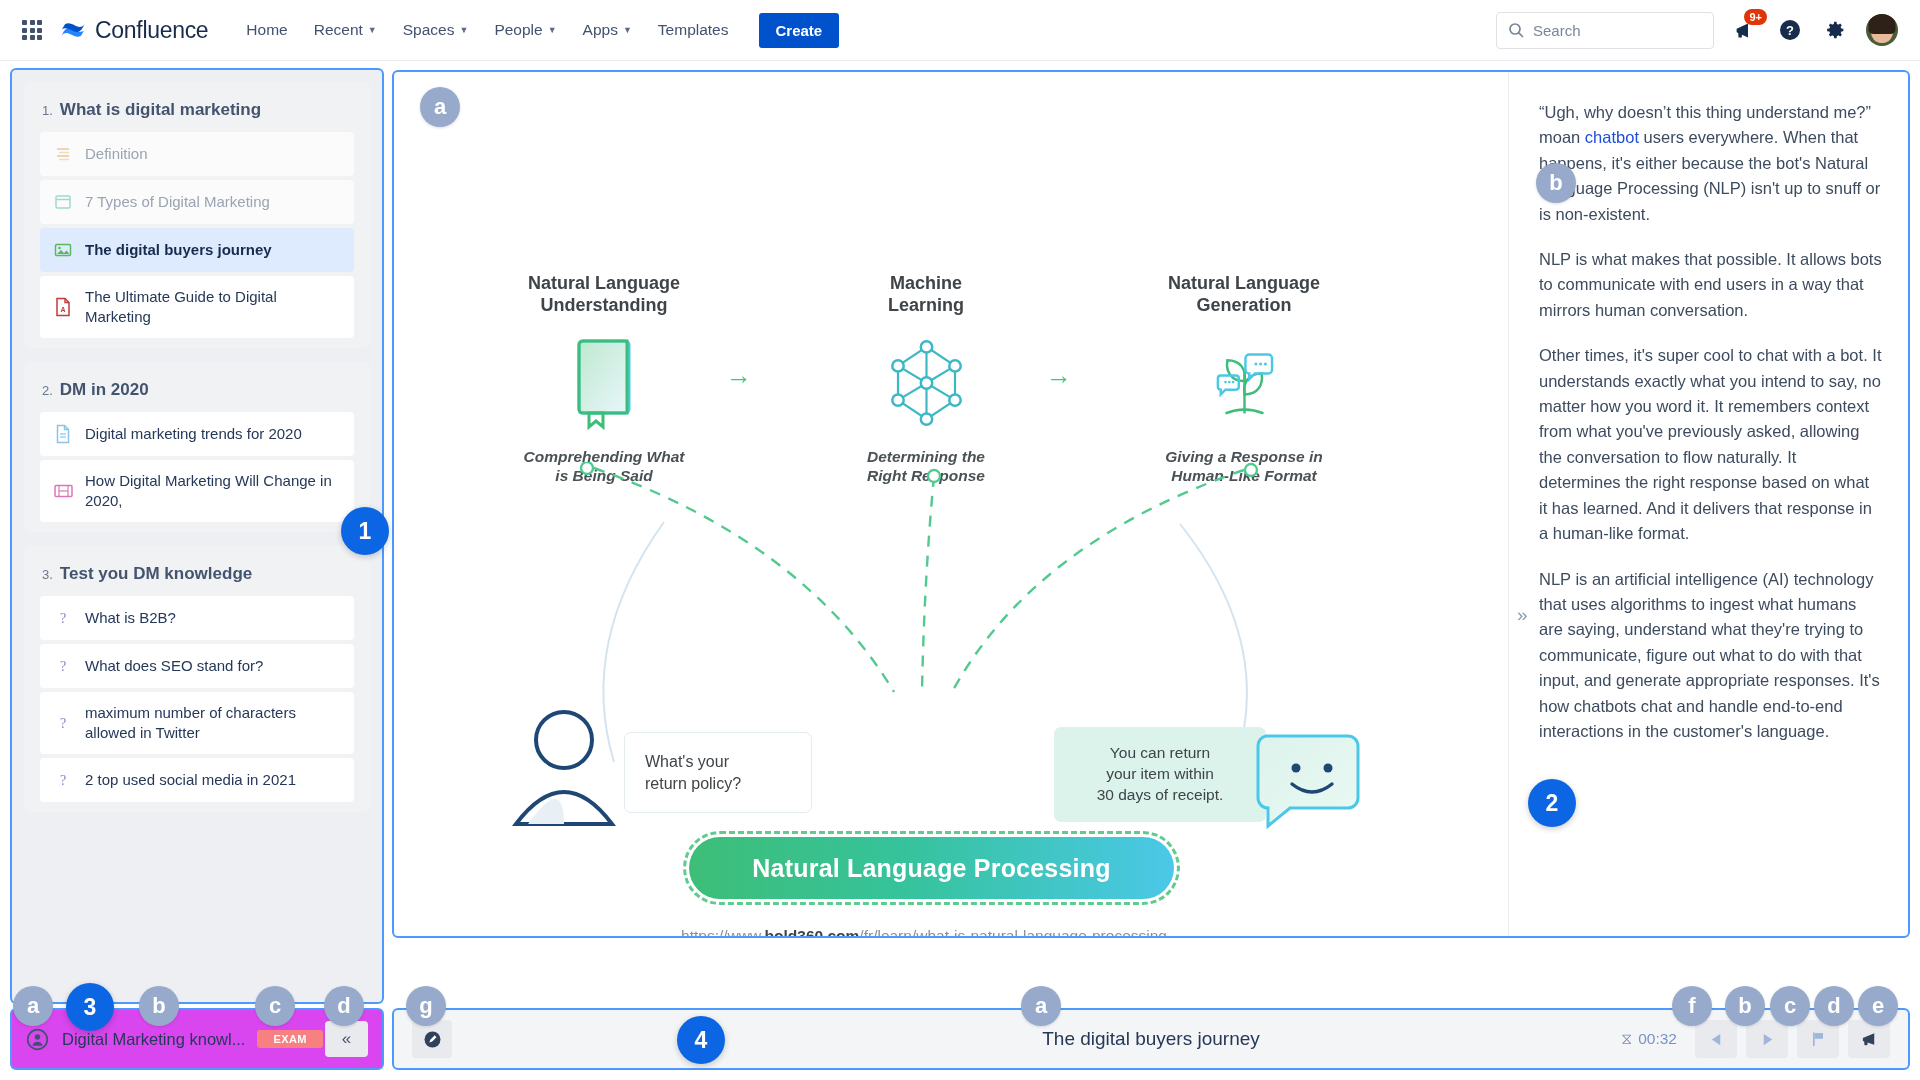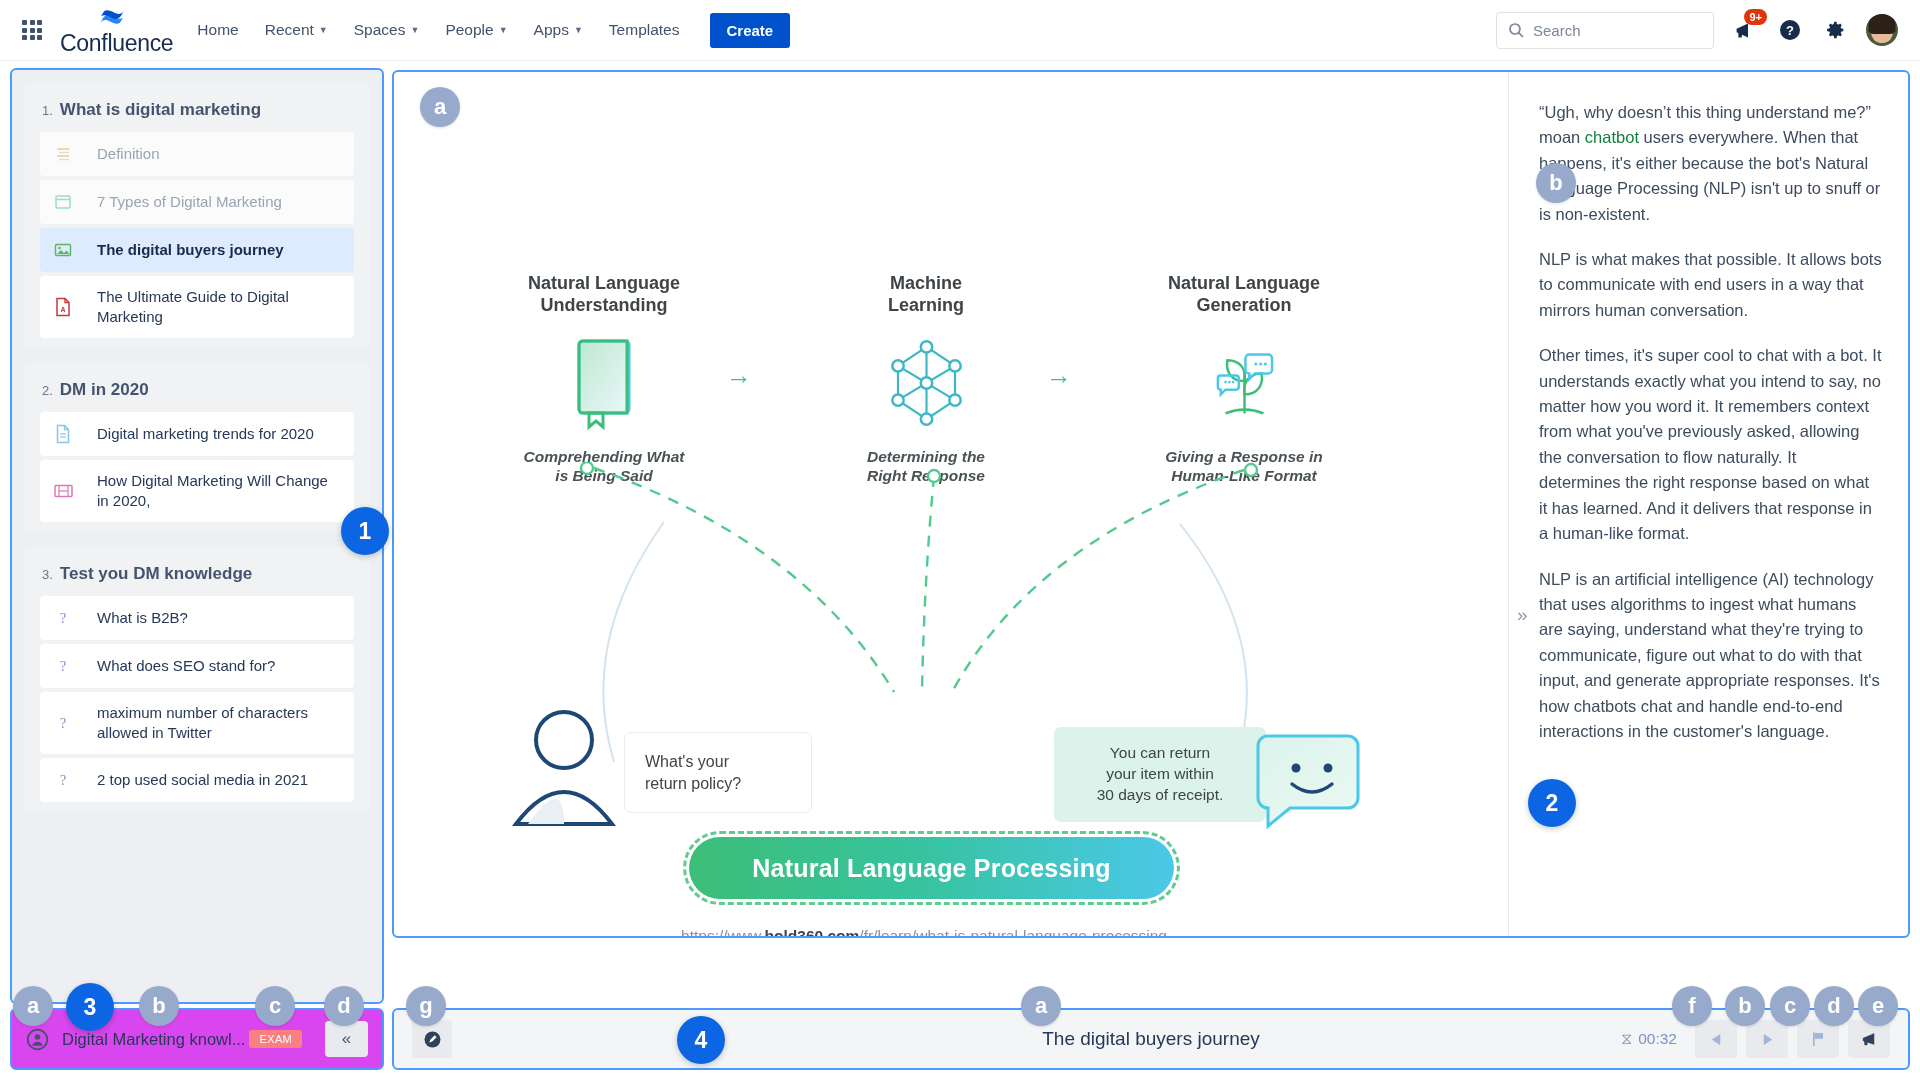--- a/index.html
+++ b/index.html
@@ -13,21 +13,21 @@
   
   .topnav {
     position: absolute; top: 0; left: 0; width: 1920px; height: 61px;
     background: #fff; border-bottom: 1px solid #e8eaed;
     display: flex; align-items: center; padding: 0 22px;
   }
   .grid-icon { width: 20px; height: 20px; display: grid;
     grid-template-columns: repeat(3,1fr); grid-template-rows: repeat(3,1fr);
     gap: 2.5px; margin-right: 18px; cursor: pointer; }
   .grid-icon i { background: #42526E; border-radius: 1px; display: block; }
-  .brand { display: flex; align-items: center; margin-right: 24px; cursor: pointer; flex-direction: column; }
+  .brand { display: flex; align-items: center; margin-right: 38px; cursor: pointer; }
   .brand-mark { width: 26px; height: 26px; margin-right: 9px; }
   .brand-name { font-size: 23px; color: #172B4D; letter-spacing: -0.3px; }
   .navlink {
     font-size: 15.5px; color: #42526E; margin-right: 26px;
     display: flex; align-items: center; cursor: pointer; white-space: nowrap;
   }
   .navlink .caret { margin-left: 5px; font-size: 9px; opacity: .85; }
   .create-btn {
     background: #0052CC; color: #fff; font-size: 15px; font-weight: bold;
     border: none; border-radius: 3px; padding: 9px 17px; cursor: pointer;
@@ -60,21 +60,21 @@
     position: absolute; left: 10px; top: 68px; width: 374px; height: 936px;
     border: 2px solid #4C9AFF; border-radius: 6px; background: #EDEFF2;
     padding: 12px; overflow: hidden;
   }
   .sb-section { background: #F1F2F4; border-radius: 6px; margin-bottom: 14px;
     padding: 0 0 6px 0; }
   .sb-head { display: flex; align-items: baseline; padding: 18px 18px 12px 18px; }
   .sb-num { font-size: 13px; color: #6B778C; margin-right: 7px; }
   .sb-title { font-size: 17px; font-weight: bold; color: #44546F; }
   .sb-item {
-    display: flex; align-items: center; gap: 23px; background: #fff;
+    display: flex; align-items: center; gap: 11px; background: #fff;
     margin: 0 16px 4px 16px; border-radius: 4px; padding: 11px 12px;
     cursor: pointer; min-height: 43px;
   }
   .sb-item.dim { background: #FBFBFC; }
   .sb-item.dim .sb-label { color: #9AA4B2; }
   .sb-item.active { background: #DEEBFF; }
   .sb-item.active .sb-label { font-weight: bold; color: #172B4D; }
   .sb-label { font-size: 15px; color: #253858; line-height: 1.33; }
   .sb-ico { width: 22px; height: 22px; flex: none; display:flex; align-items:center; justify-content:center; }
 
@@ -83,21 +83,21 @@
     position: absolute; left: 392px; top: 70px; width: 1518px; height: 868px;
     border: 2px solid #4C9AFF; border-radius: 6px; background: #fff; overflow: hidden;
     display: flex;
   }
   .slide-area { position: relative; flex: 1 1 auto; }
   .text-panel {
     width: 400px; flex: none; border-left: 1px solid #EBECF0;
     padding: 28px 26px 0 30px; position: relative;
   }
   .text-panel p { font-size: 16.5px; line-height: 1.54; color: #3d4b5e; margin-bottom: 20px; }
-  .text-panel a { color: #15803d; text-decoration: none; }
+  .text-panel a { color: #1d4ed8; text-decoration: none; }
   .quote-mark { position: absolute; left: 8px; top: 532px; color: #8C9BAB; font-size: 19px; }
 
   
   .ig { position: absolute; left: 80px; top: 200px; width: 900px; height: 560px; }
   .ig-col { position: absolute; text-align: center; width: 260px; }
   .ig-title { font-size: 18px; font-weight: bold; color: #3E4448; line-height: 1.24; }
   .ig-sub { font-size: 15.5px; font-style: italic; font-weight: bold; color: #4A5256; line-height: 1.25; }
   .ig-arrow { position: absolute; font-size: 26px; color: #43C47E; }
   .bubble-user {
     position: absolute; left: 150px; top: 460px; width: 188px; padding: 18px 20px;
@@ -121,22 +121,22 @@
   .ig-url b { color: #3E4448; }
 
   
   .bottom-left-bar {
     position: absolute; left: 10px; top: 1008px; width: 374px; height: 62px;
     border: 2px solid #4C9AFF; border-radius: 6px; background: #d946ef;
     display: flex; align-items: center; padding: 0 14px;
   }
   .bl-title { font-size: 16.5px; color: #253858; margin-left: 13px; white-space: nowrap; }
   .exam-badge {
-    background: #F98080; color: #fff; font-size: 11px; font-weight: normal;
-    border-radius: 3px; padding: 3px 10px; margin-left: 4px; letter-spacing: .4px;
+    background: #F98080; color: #fff; font-size: 11px; font-weight: bold;
+    border-radius: 3px; padding: 3px 16px; margin-left: 12px; letter-spacing: .4px;
   }
   .collapse-btn {
     margin-left: auto; width: 43px; height: 36px; background: #E9EAEE;
     border-radius: 4px; display: flex; align-items: center; justify-content: center;
     color: #44546F; font-size: 17px; cursor: pointer;
   }
   .bottom-main-bar {
     position: absolute; left: 392px; top: 1008px; width: 1518px; height: 62px;
     border: 2px solid #4C9AFF; border-radius: 6px; background: #F4F5F7;
     display: flex; align-items: center; padding: 0 18px;

